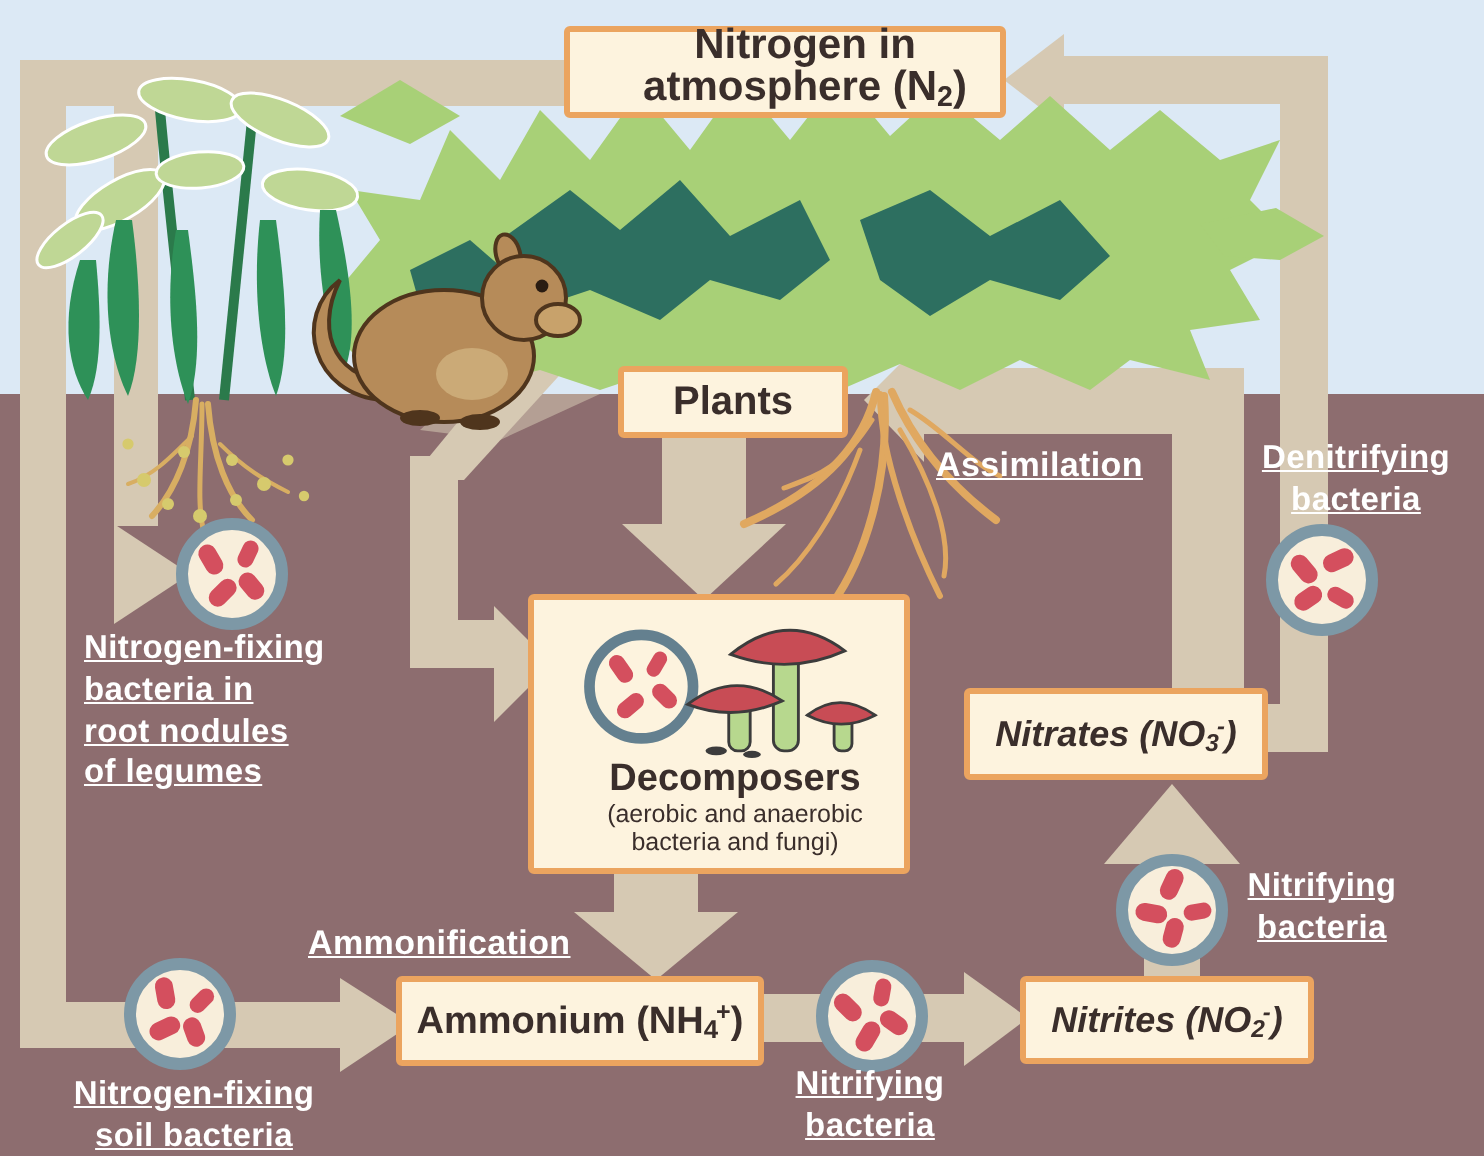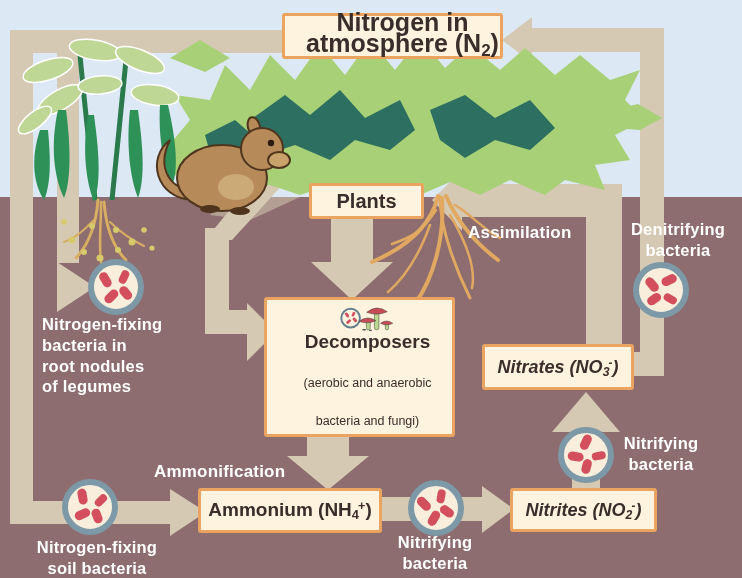--- a/index.html
+++ b/index.html
@@ -10,29 +10,30 @@
   #scene{position:absolute;left:0;top:0;}
   .node-box{
     position:absolute;background:#fdf3de;border:3px solid #eba45f;border-radius:3px;
     display:flex;flex-direction:column;align-items:center;justify-content:center;
     color:#3a2e2b;font-weight:bold;text-align:center;box-sizing:border-box;
   }
   .node-box .bl{white-space:nowrap;}
   .soil-label{
     position:absolute;color:#ffffff;font-weight:bold;font-size:16.5px;line-height:1.26;
     letter-spacing:.2px;
+    text-decoration:underline;
   }
   .centered{text-align:center;}
   sub.chem{font-size:.68em;vertical-align:-.22em;font-weight:bold;}
   sup.chem{font-size:.66em;vertical-align:.5em;margin-left:-1px;font-weight:bold;}
   .bact{position:absolute;}
   #decomposers-box{padding:4px 4px 6px 20px;justify-content:flex-start;}
   #decomposers-box .dc-title{font-size:19px;line-height:20px;margin-top:1px;}
-  #decomposers-box .dc-sub{font-size:12.5px;font-weight:normal;line-height:14px;margin-top:24px;}
-  #atmosphere-box{font-size:25px;line-height:21px;padding-left:20px;}
+  #decomposers-box .dc-sub{font-size:12.5px;font-weight:normal;line-height:14px;}
+  #atmosphere-box{font-size:21px;line-height:21px;padding-left:20px;}
   #plants-box{font-size:20px;}
   #nitrates-box,#nitrites-box{font-size:18px;font-style:italic;}
   #ammonium-box{font-size:19px;}
 </style>
 </head>
 <body>
 
 <div id="stage">
 
   <svg id="scene" width="742" height="578" viewBox="0 0 742 578">

